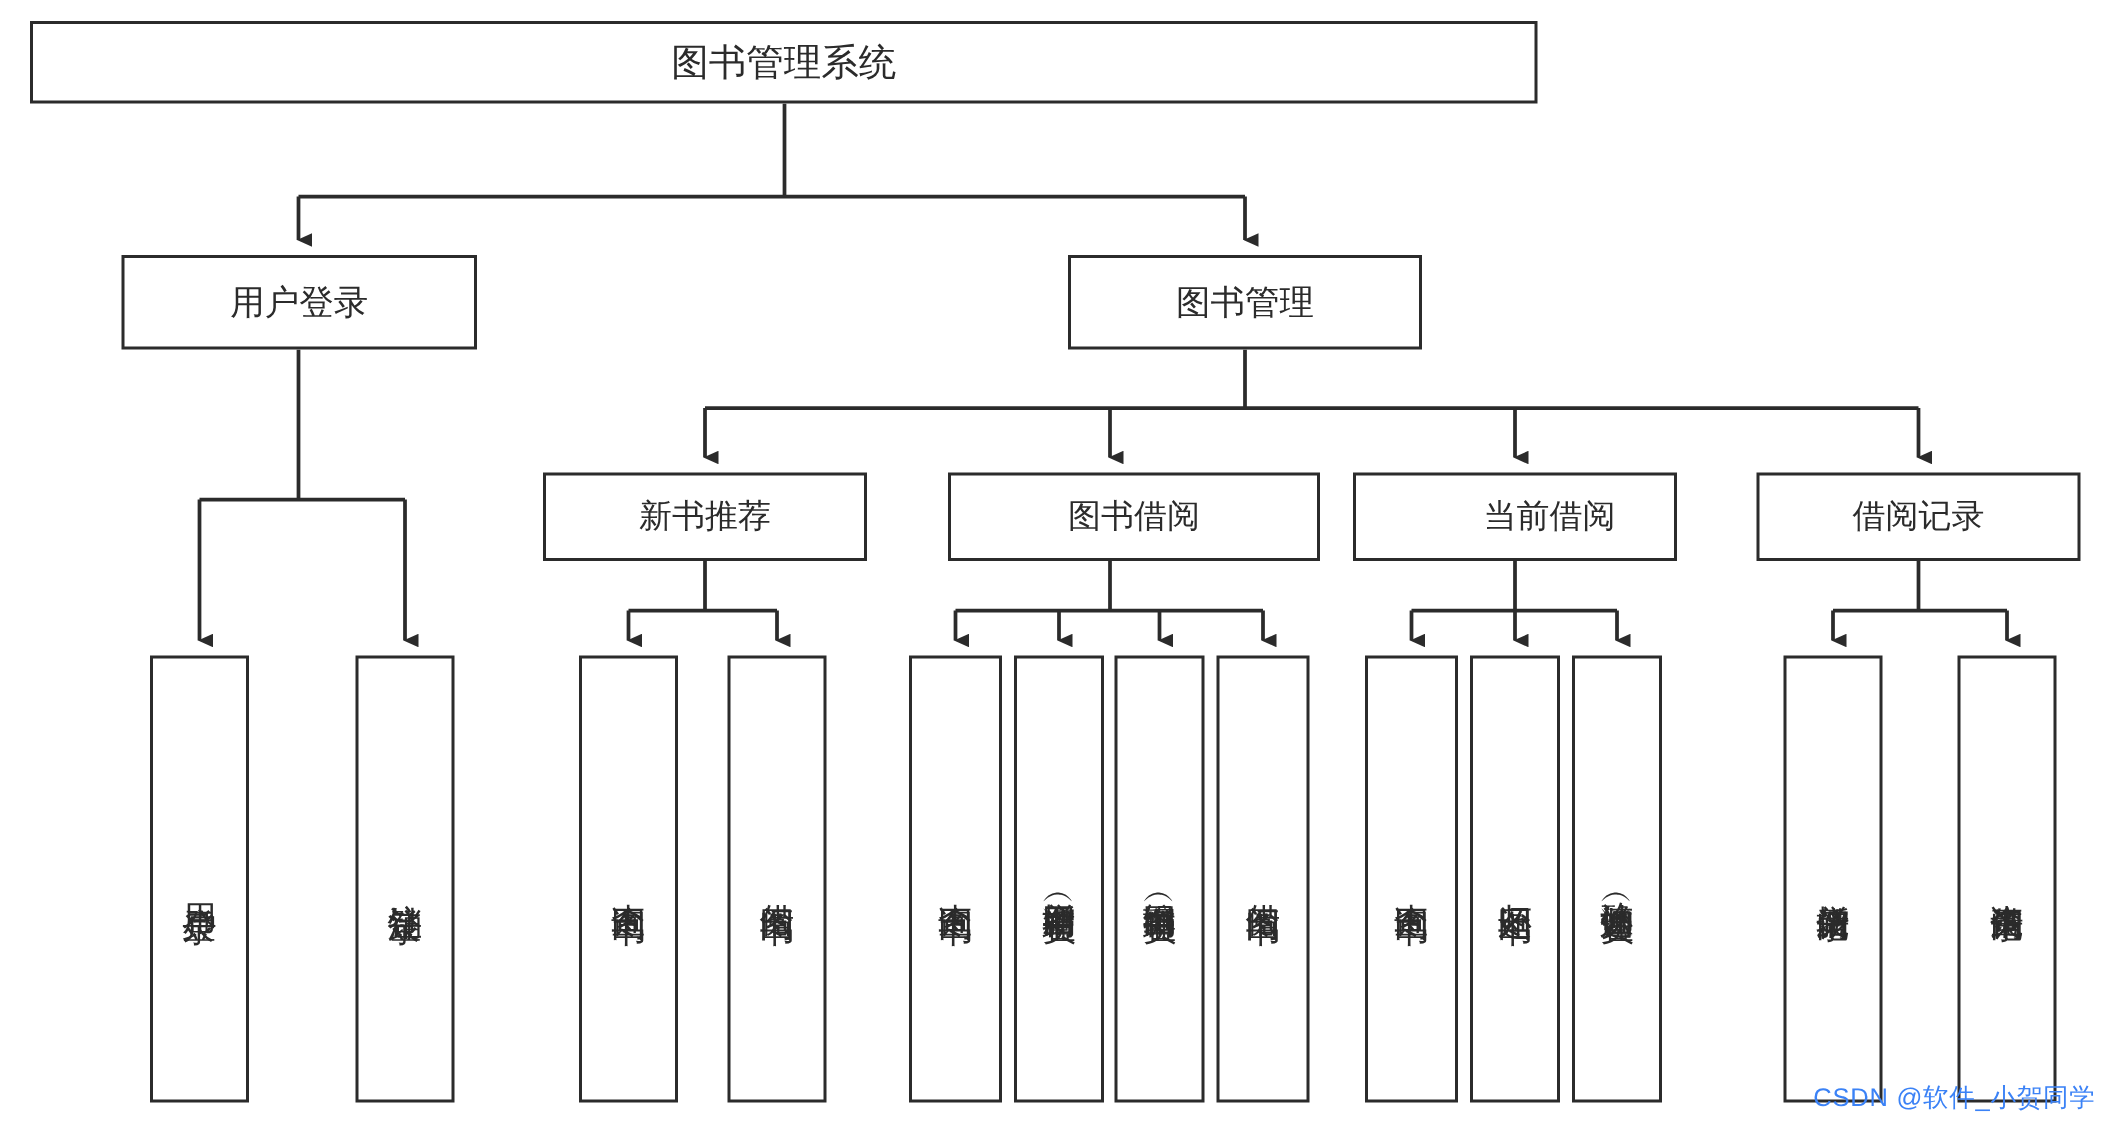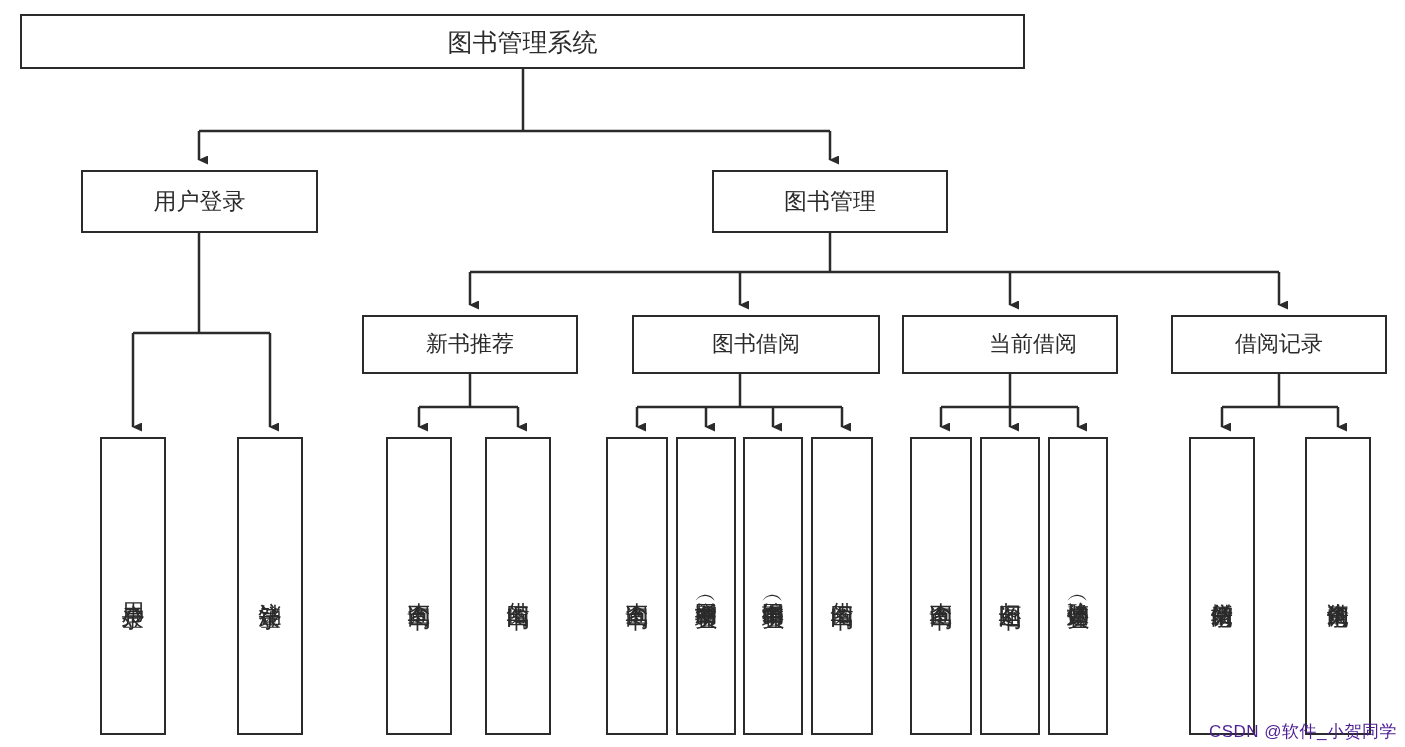--- a/index.html
+++ b/index.html
@@ -72,21 +72,21 @@
   }
   .leaf-tall .leaf-label {
     font-size: 22px;
     letter-spacing: 1px;
   }
   .watermark {
     position: absolute;
     right: 8px;
     bottom: 4px;
     font-size: 17px;
-    color: #4c1d95;
+    color: #3b82f6;
     letter-spacing: 0.5px;
     white-space: nowrap;
     pointer-events: none;
   }
 </style>
 </head>
 <body>
 
 <div id="diagram-root">
 

